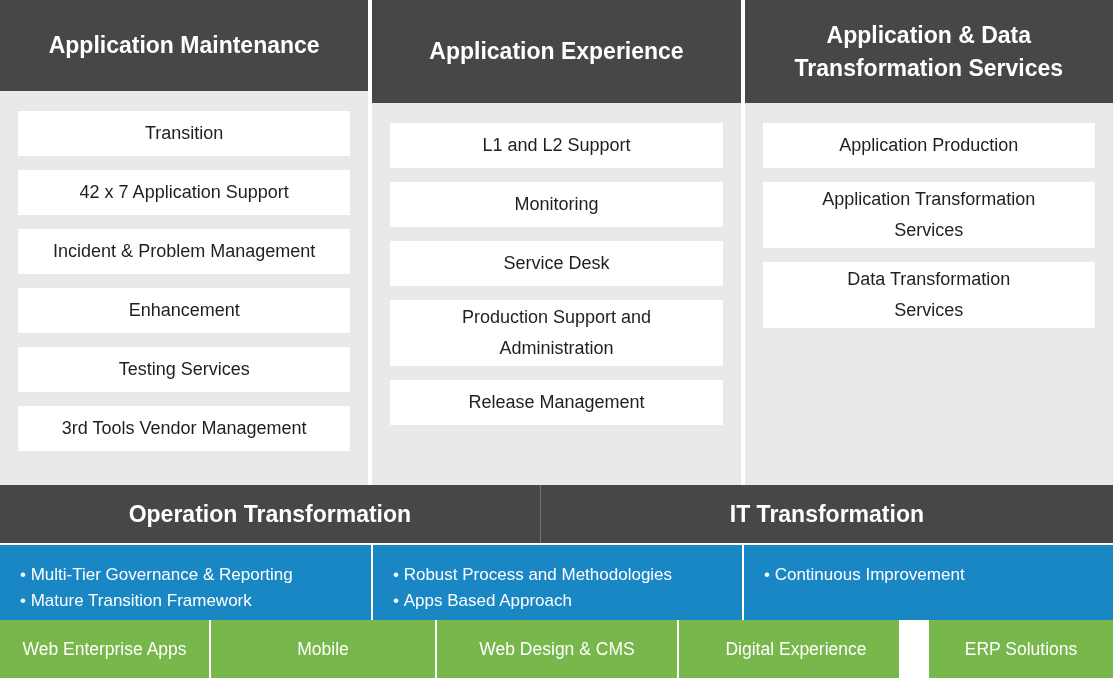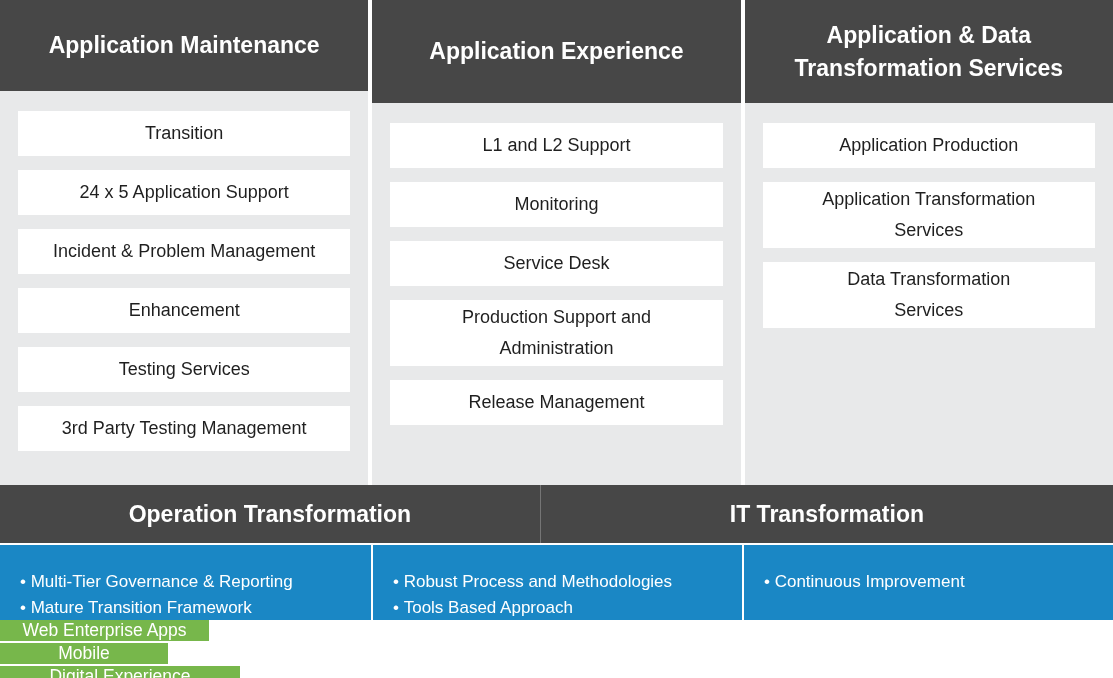--- a/index.html
+++ b/index.html
@@ -33,52 +33,52 @@
     border-bottom:2px solid #fff;
   }
   .half{display:flex;align-items:center;justify-content:center;
     color:#fff;font-weight:bold;font-size:23px;}
   .half-left{width:48.5%;}
   .half-right{flex:1;border-left:1px solid rgba(255,255,255,0.25);}
   
   .bluebar{height:75px;display:flex;gap:2px;}
   .blue-cell{
     background:var(--blue,#1a87c5);color:#fff;font-size:17px;line-height:26px;
-    box-sizing:border-box;padding:24px 10px 0 20px;flex:1;
+    box-sizing:border-box;padding:17px 10px 0 20px;flex:1;
   }
   .blue-cell:first-child{flex:none;width:371px;}
   .bullet-line{white-space:nowrap;}
   .bullet-line::before{content:"\2022\00a0";}
   
-  .greenbar{height:58px;display:flex;gap:2px;flex-direction:column;}
+  .greenbar{height:58px;display:flex;gap:2px;}
   .green-cell{
     background:var(--green,#77b74b);color:#fff;font-size:17.5px;
     display:flex;align-items:center;justify-content:center;
     text-align:center;min-width:0;
   }
   .green-cell:nth-child(1){flex:none;width:209px;}
-  .green-cell:nth-child(2){flex:none;width:168px;}
+  .green-cell:nth-child(2){flex:none;width:224px;}
   .green-cell:nth-child(3){flex:none;width:240px;}
   .green-cell:nth-child(4){flex:none;width:206px;padding-left:14px;}
   .green-cell:nth-child(5){flex:1;margin-left:28px;}
 </style>
 </head>
 <body>
 
 <div class="wrap">
   <div class="top">
       <div class="col">
         <div class="col-header">Application Maintenance</div>
         <div class="col-body">
           <div class="box">Transition</div>
-          <div class="box">24 x 5 Application Support</div>
+          <div class="box">42 x 7 Application Support</div>
           <div class="box">Incident &amp; Problem Management</div>
           <div class="box">Enhancement</div>
           <div class="box">Testing Services</div>
-          <div class="box">3rd Party Testing Management</div>
+          <div class="box">3rd Tools Vendor Management</div>
         </div>
       </div>
       <div class="col">
         <div class="col-header">Application Experience</div>
         <div class="col-body">
           <div class="box">L1 and L2 Support</div>
           <div class="box">Monitoring</div>
           <div class="box">Service Desk</div>
           <div class="box double">Production Support and
 Administration</div>
@@ -102,26 +102,27 @@
     <div class="half half-right">IT Transformation</div>
   </div>
 
   <div class="bluebar">
       <div class="blue-cell">
         <div class="bullet-line">Multi-Tier Governance &amp; Reporting</div>
         <div class="bullet-line">Mature Transition Framework</div>
       </div>
       <div class="blue-cell">
         <div class="bullet-line">Robust Process and Methodologies</div>
-        <div class="bullet-line">Tools Based Approach</div>
+        <div class="bullet-line">Apps Based Approach</div>
       </div>
       <div class="blue-cell">
         <div class="bullet-line">Continuous Improvement</div>
       </div>
     </div>
 
   <div class="greenbar">
       <div class="green-cell">Web Enterprise Apps</div>
       <div class="green-cell">Mobile</div>
+      <div class="green-cell">Web Design &amp; CMS</div>
       <div class="green-cell">Digital Experience</div>
       <div class="green-cell">ERP Solutions</div>
     </div>
 </div>
 
 </body></html>

